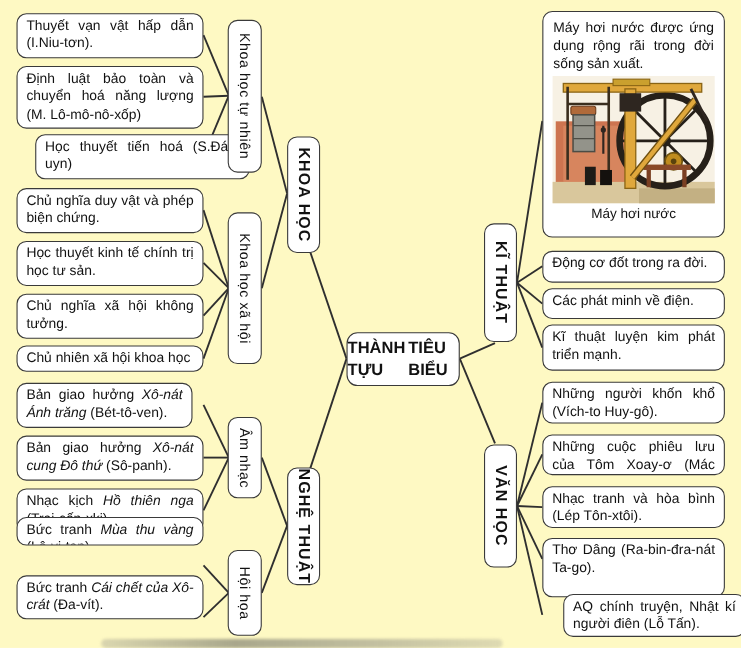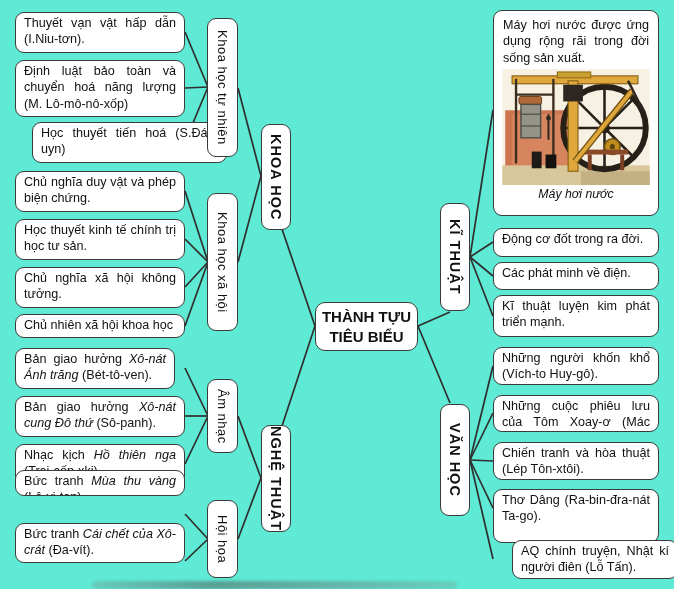--- a/index.html
+++ b/index.html
@@ -1,43 +1,43 @@
 <!DOCTYPE html>
 <html><head>
 <meta charset="utf-8">
 <style>
   html,body{margin:0;padding:0;background:#ffffff;}
   #stage{
-    position:relative;width:674px;height:589px;background:#5eead4;overflow:hidden;
+    position:relative;width:674px;height:589px;background:#fef9c3;overflow:hidden;
     font-family:"Liberation Sans","DejaVu Sans",sans-serif;color:#111;
   }
   #edges{position:absolute;left:0;top:0;z-index:0;}
   #edges line{stroke:#2f2f2f;stroke-width:1.7;}
   .n{
     position:absolute;z-index:1;box-sizing:border-box;background:#ffffff;
     border:1.7px solid #3a3a3a;border-radius:9px;
   }
   .item{
     font-size:12.6px;line-height:16.4px;padding:2px 8px;text-align:justify;
     overflow:hidden;
   }
   .item i{font-style:italic;}
   .vlabel{display:flex;align-items:center;justify-content:center;padding:2px 0;}
   .vlabel span{
     writing-mode:vertical-rl;white-space:nowrap;font-size:13px;letter-spacing:.5px;
   }
   .vlabel.main span{font-weight:bold;font-size:14.5px;letter-spacing:1px;}
   .center-node{
-    display:flex;flex-direction:column;align-items:center;justify-content:center;
+    display:flex;flex-direction:row;align-items:center;justify-content:center;
     font-weight:bold;font-size:15px;line-height:20px;border-radius:10px;
   }
   .steam{padding:4px 7px;}
   .steam .steam-text{font-size:12.6px;line-height:16.4px;text-align:justify;padding:2px 2px 3px 2px;}
   .steam .engine{display:block;margin:0 auto;}
-  .steam .caption{font-size:12.3px;font-style:italic;text-align:center;padding-top:2px;}
+  .steam .caption{font-size:12.3px;text-align:center;padding-top:2px;}
   #artifact{
     position:absolute;left:92px;top:581px;width:365px;height:8px;z-index:1;border-radius:4px;
     background:linear-gradient(90deg,rgba(125,125,125,.28),rgba(85,85,85,.5),rgba(110,110,110,.42),rgba(130,130,130,.25));
     filter:blur(1.6px);
   }
 </style>
 </head>
 <body>
 
 <div id="stage">
@@ -180,19 +180,19 @@
     </svg>
     <div class="caption">Máy hơi nước</div>
   </div>
 
   <div class="n item" style="left:493px;top:228px;width:166px;height:29px"><span>Động cơ đốt trong ra đời.</span></div>
   <div class="n item" style="left:493px;top:262px;width:166px;height:28px"><span>Các phát minh về điện.</span></div>
   <div class="n item" style="left:493px;top:295px;width:166px;height:42px"><span>Kĩ thuật luyện kim phát triển mạnh.</span></div>
 
   <div class="n item" style="left:493px;top:347px;width:166px;height:38px"><span>Những người khốn khổ (Vích-to Huy-gô).</span></div>
   <div class="n item" style="left:493px;top:395px;width:166px;height:37px"><span>Những cuộc phiêu lưu của Tôm Xoay-ơ (Mác Tuên).</span></div>
-  <div class="n item" style="left:493px;top:442px;width:166px;height:38px"><span>Chiến tranh và hòa thuật (Lép Tôn-xtôi).</span></div>
+  <div class="n item" style="left:493px;top:442px;width:166px;height:38px"><span>Nhạc tranh và hòa bình (Lép Tôn-xtôi).</span></div>
   <div class="n item" style="left:493px;top:489px;width:166px;height:54px"><span>Thơ Dâng (Ra-bin-đra-nát Ta-go).</span></div>
   <div class="n item" style="left:512px;top:540px;width:166px;height:39px"><span>AQ chính truyện, Nhật kí người điên (Lỗ Tấn).</span></div>
 
   <div id="artifact"></div>
 
 </div>
 
 </body></html>

